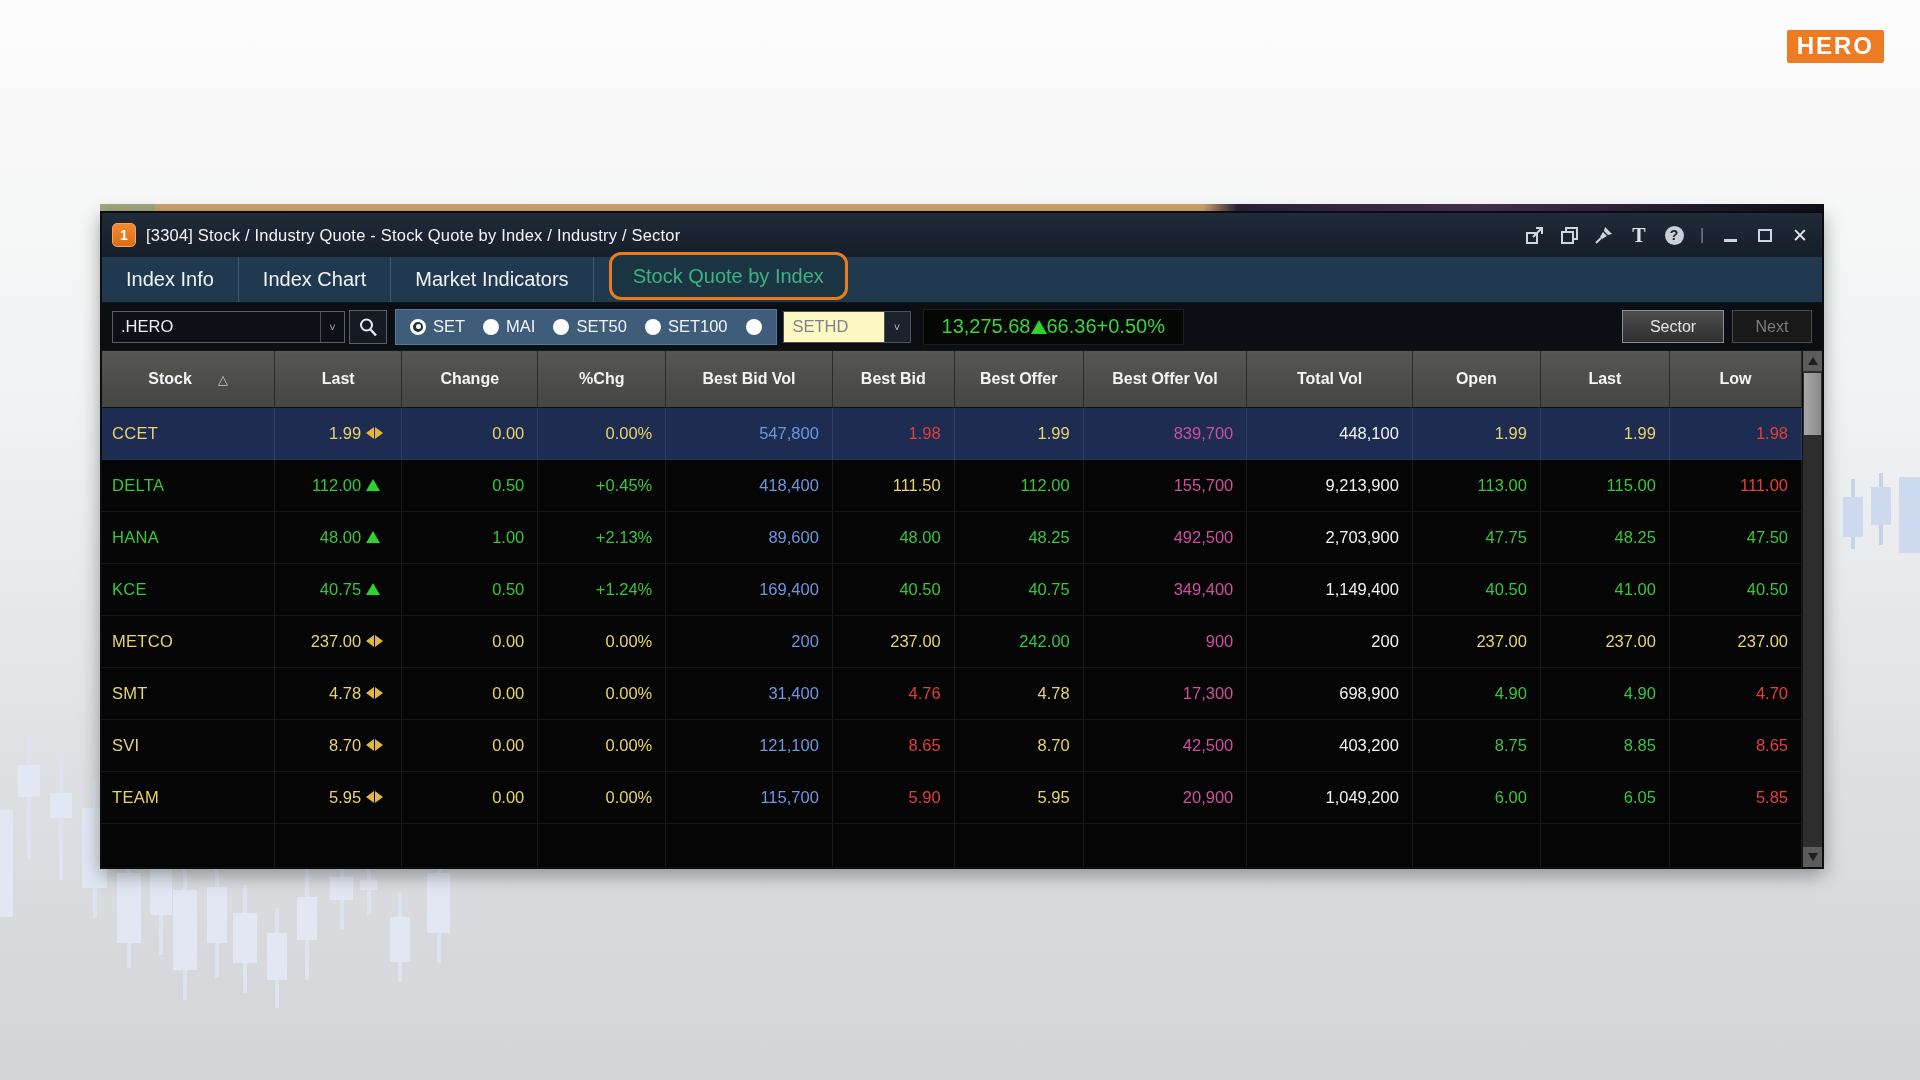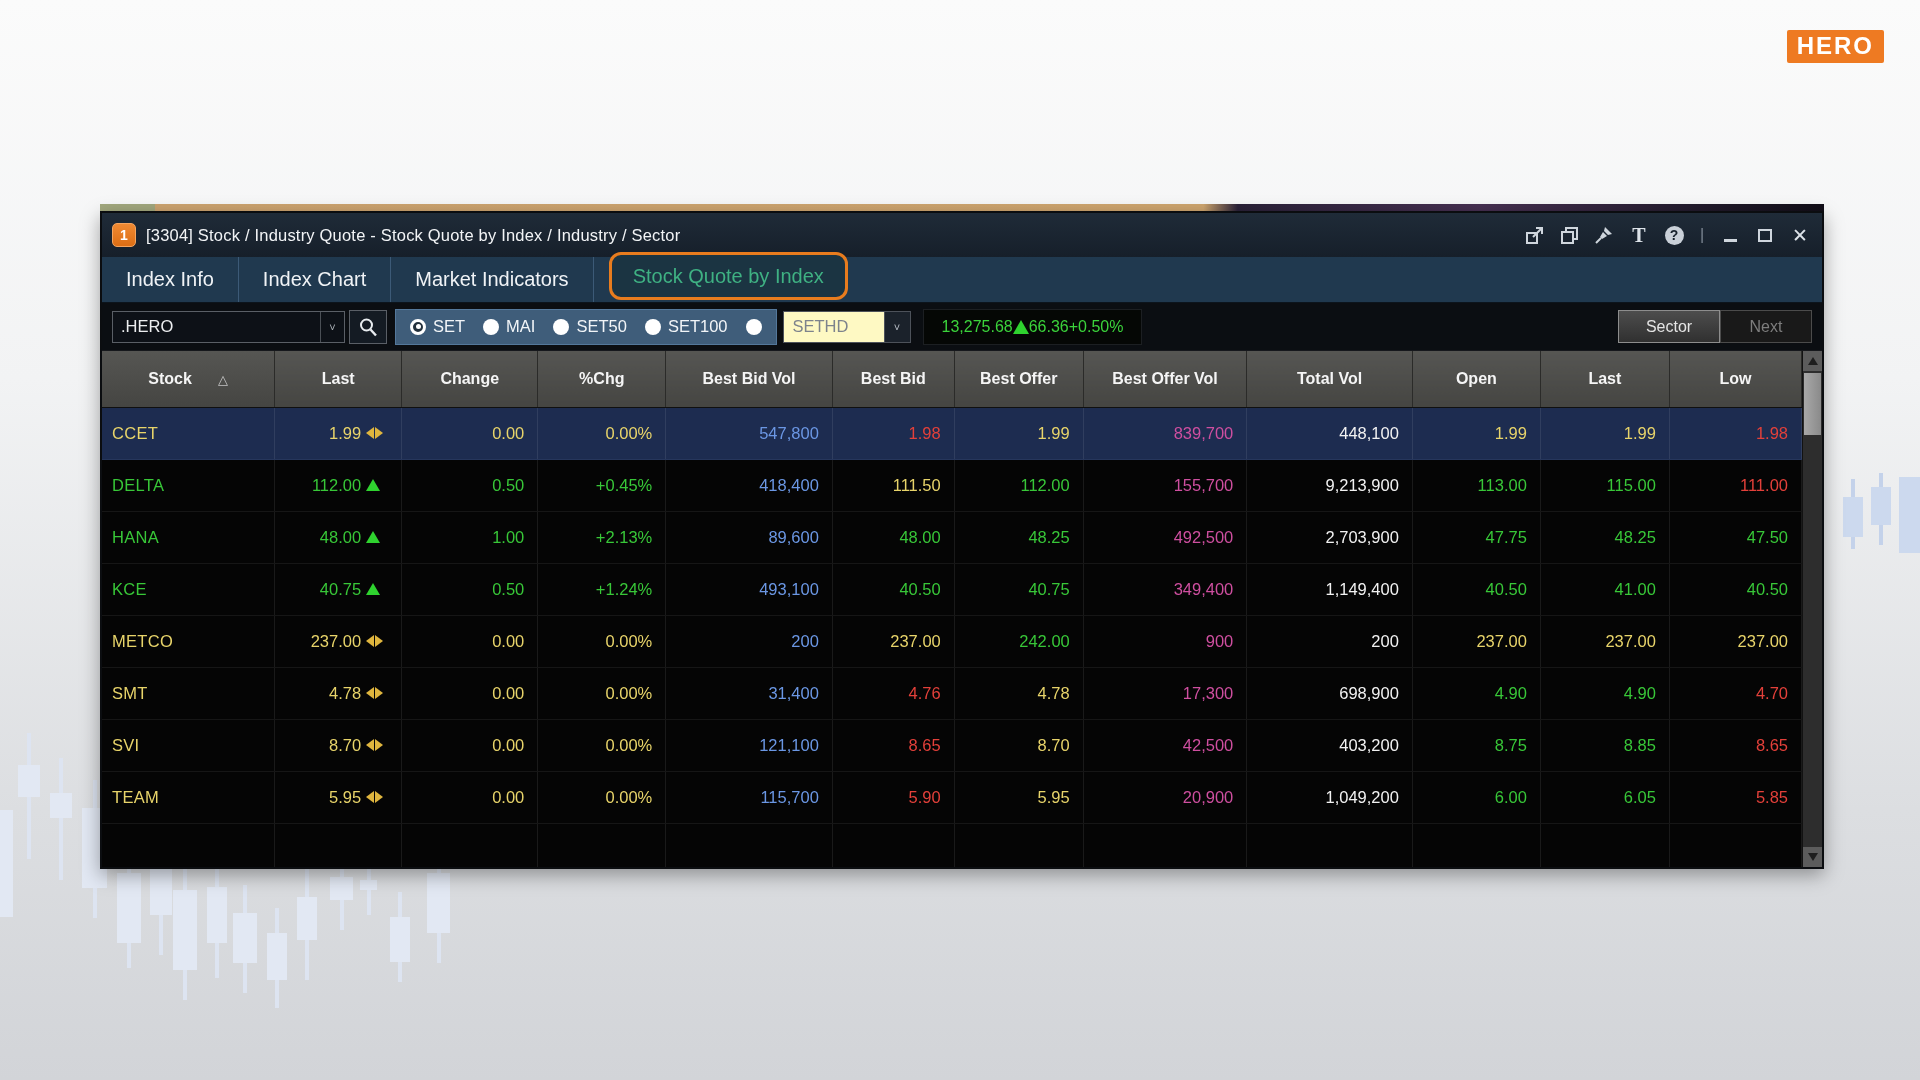--- a/index.html
+++ b/index.html
@@ -68,27 +68,27 @@
   .radio-circle.sel { background:#23303c; border:3.5px solid #fff; }
   .radio-circle.sel::after { content:""; position:absolute; left:50%; top:50%; width:5px; height:5px;
     margin:-2.5px 0 0 -2.5px; border-radius:50%; background:#fff; }
   .radio-label { color:#f2f5f8; font-size:16.5px; }
   #market-select { width:128px; height:32px; margin-left:6px; background:#fef9c3; border:1px solid #4d525a;
     display:flex; align-items:center; }
   #market-select .val { flex:1; color:#7d838c; font-size:16.5px; padding-left:9px; }
   #market-select .chev { width:26px; height:100%; border-left:1px solid #4d525a; background:#1b222b;
     color:#b8bec6; display:flex; align-items:center; justify-content:center; font-size:11px; }
   #index-quote { margin-left:12px; height:36px; background:#050705; border:1px solid #1c1f22;
-    display:flex; align-items:center; padding:0 18px; color:#3bd33b; font-size:16px; }
+    display:flex; align-items:center; padding:0 18px; color:#3bd33b; font-size:20px; }
   .idx-up-tri { width:0; height:0; border-left:8px solid transparent; border-right:8px solid transparent;
     border-bottom:14px solid #2fd32f; }
   #toolbar .spacer { flex:1 1 auto; }
   .tool-btn { height:33px; font-size:16px; display:flex; align-items:center; justify-content:center; }
   #refresh-btn { width:102px; background:linear-gradient(180deg,#4d4d4d,#303030); border:1px solid #8d8d8d; color:#e4e4e4; }
-  #next-btn { width:92px; background:#191919; border:1px solid #4b4b4b; color:#7d7d7d; }
+  #next-btn { width:80px; margin-left:8px; background:#191919; border:1px solid #4b4b4b; color:#7d7d7d; }
   
   #table-area { flex:1 1 auto; display:flex; position:relative; }
   #quote-table { width:calc(100% - 20px); height:100%; border-collapse:collapse; table-layout:fixed; }
   #quote-table th { height:56px; background:linear-gradient(180deg,#565653,#454542);
     color:#f5f5f5; font-size:16px; font-weight:bold; border-right:1px solid #2b2b29;
     border-bottom:1px solid #101010; text-align:center; }
   .sort-tri { display:inline-block; margin-left:26px; color:#c4c4c4; font-size:13px; font-weight:normal; }
   #quote-table td { height:52px; font-size:16.5px; border-right:1px solid rgba(255,255,255,.085);
     border-bottom:1px solid #161616; padding:0 13px 0 6px; text-align:right; white-space:nowrap; }
   #quote-table td.sym { text-align:left; padding-left:10px; font-size:16.5px; letter-spacing:.3px; }
@@ -413,21 +413,21 @@
             <td class="c-g lastcell">
               <span class="cellwrap">
                 <span>40.75</span>
                 <span class="ind-slot">
                   <span class="ind-up"></span>
                 </span>
               </span>
             </td>
             <td class="c-g">0.50</td>
             <td class="c-g">+1.24%</td>
-            <td class="c-b">493,100</td>
+            <td class="c-b">169,400</td>
             <td class="c-g">40.50</td>
             <td class="c-g">40.75</td>
             <td class="c-m">349,400</td>
             <td class="c-w">1,149,400</td>
             <td class="c-g">40.50</td>
             <td class="c-g">41.00</td>
             <td class="c-g">40.50</td>
           </tr>
           <tr>
             <td class="c-y sym">METCO</td>

